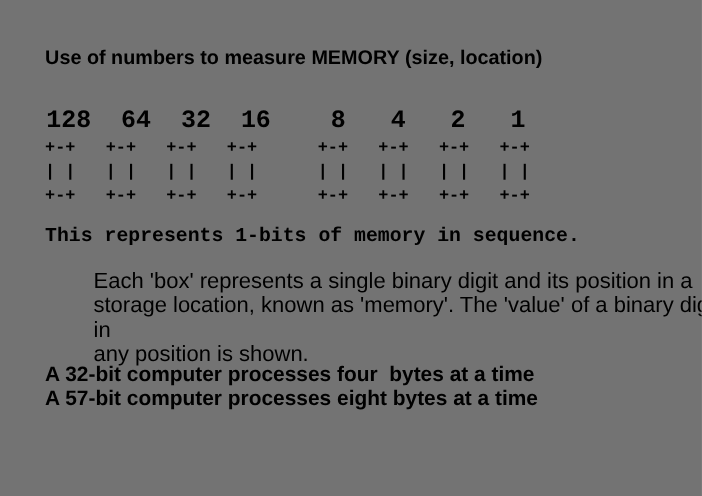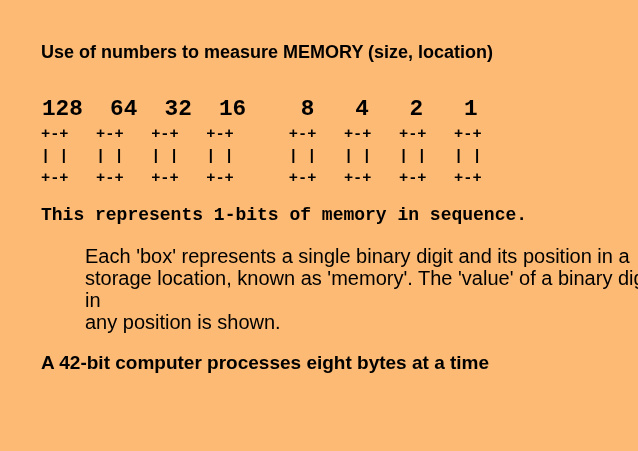--- a/index.html
+++ b/index.html
@@ -4,21 +4,21 @@
 <style>
   html, body {
     margin: 0;
     padding: 0;
     background: #888;
   }
   .slide {
     position: relative;
     width: 638px;
     height: 451px;
-    background: #fdba74;
+    background: #737373;
     overflow: hidden;
     font-family: "Liberation Sans", sans-serif;
     color: #000000;
   }
   .abs { position: absolute; }
   .title {
     left: 41px;
     top: 42px;
     font-size: 18px;
     font-weight: bold;
@@ -83,16 +83,17 @@
   <pre class="abs mono boxes-art">+-+   +-+   +-+   +-+      +-+   +-+   +-+   +-+
 | |   | |   | |   | |      | |   | |   | |   | |
 +-+   +-+   +-+   +-+      +-+   +-+   +-+   +-+</pre>
 
   <pre class="abs mono caption">This represents 1-bits of memory in sequence.</pre>
 
   <div class="abs paragraph">Each 'box' represents a single binary digit and its position in a
 storage location, known as 'memory'. The 'value' of a binary digit in
 any position is shown.</div>
 
+  <div class="abs emphasis line1">A 32-bit computer processes four  bytes at a time</div>
 
-  <div class="abs emphasis line2">A 42-bit computer processes eight bytes at a time</div>
+  <div class="abs emphasis line2">A 57-bit computer processes eight bytes at a time</div>
 
 </div>
 
 </body></html>

